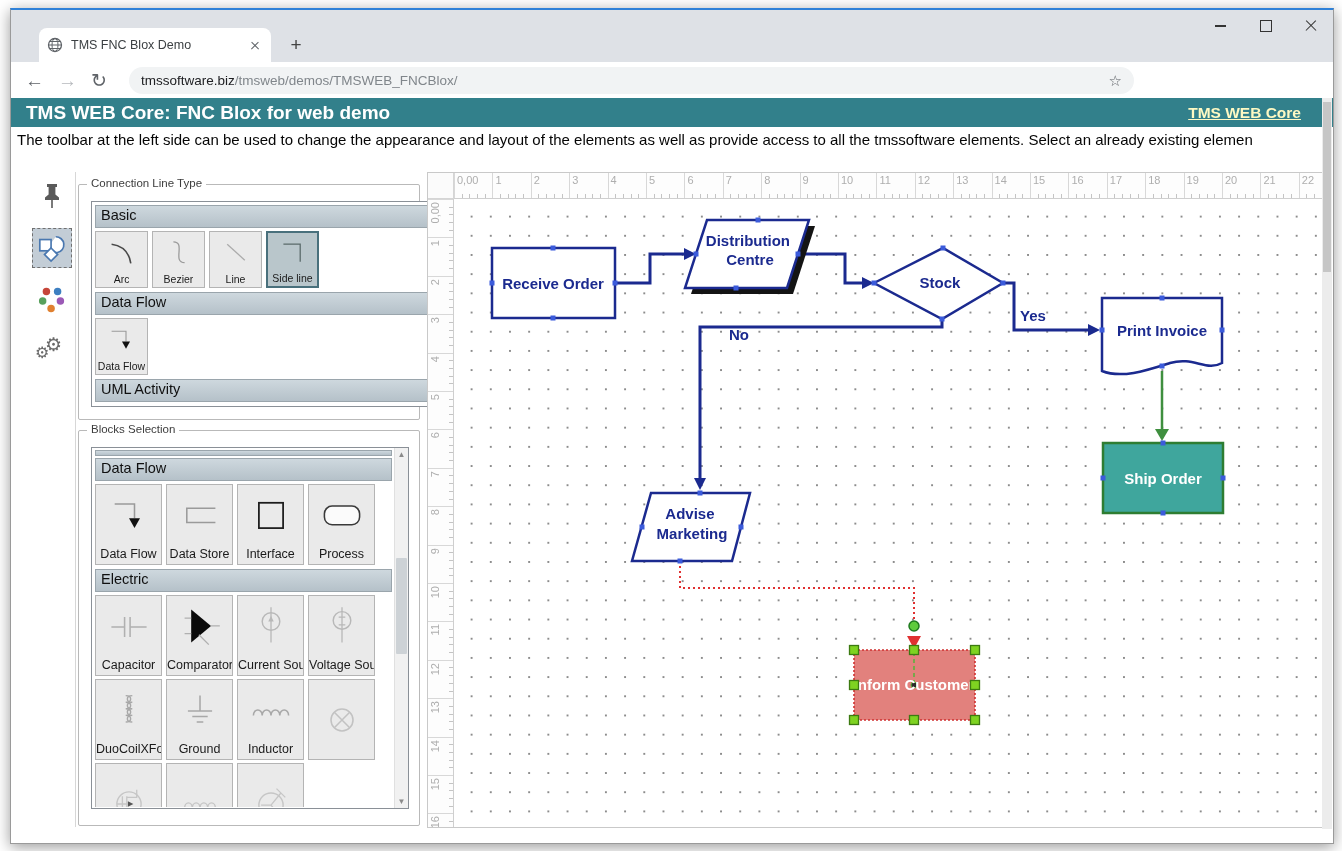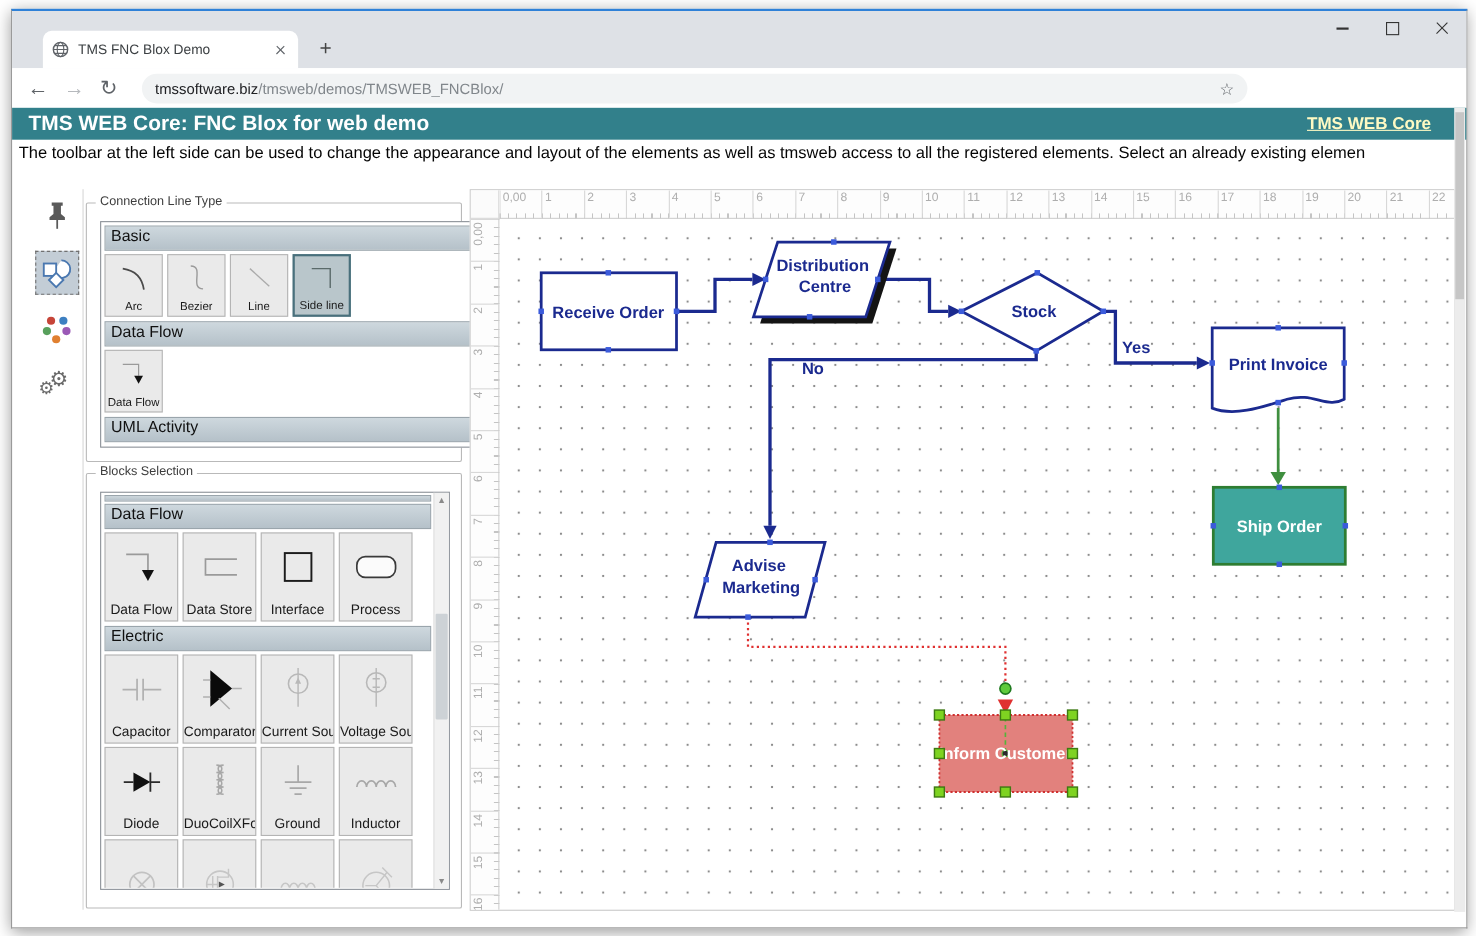--- a/index.html
+++ b/index.html
@@ -127,21 +127,21 @@
     <span class="url-path">/tmsweb/demos/TMSWEB_FNCBlox/</span>
     <span class="star">☆</span>
   </div>
 
   <div class="banner">
     <span class="banner-title">TMS WEB Core: FNC Blox for web demo</span>
     <span class="banner-link">TMS WEB Core</span>
   </div>
 
   <div class="desc">
-    <div>The toolbar at the left side can be used to change the appearance and layout of the elements as well as tmsweb access to all the registered elements. Select an already existing elemen</div>
+    <div>The toolbar at the left side can be used to change the appearance and layout of the elements as well as provide access to all the tmssoftware elements. Select an already existing elemen</div>
   </div>
 
   <div class="toolstrip">
     <div class="ts-btn">
       <svg width="26" height="28" viewBox="0 0 26 28">
         <path d="M8 2 h10 v3 h-1.6 v7.5 l3.6 3 v2.5 H6 v-2.5 l3.6-3 V5 H8 z" fill="#5a5a5a"></path>
         <rect x="12.2" y="18" width="1.6" height="8" fill="#5a5a5a"></rect>
       </svg>
     </div>
     <div class="ts-btn sel">
@@ -300,29 +300,20 @@
                 <div class="tile-label">Current Source</div>
               </div>
               <div class="tile blk">
                 <div class="tile-icon">
                   <svg viewBox="0 0 40 40" width="46" height="44">
                     <circle cx="20" cy="14" r="8" fill="none" stroke="#b8b8b8" stroke-width="1.3"></circle>
                     <path d="M20 2 V34 M17 11 h6 M20 8 v6 M17 18 h6" stroke="#b8b8b8" stroke-width="1.2" fill="none"></path>
                   </svg>
                 </div>
                 <div class="tile-label">Voltage Source</div>
-              </div>
-              <div class="tile blk">
-                <div class="tile-icon">
-                  <svg viewBox="0 0 40 40" width="46" height="44">
-                    <path d="M5 20 H13 M27 20 H35 M27 12 V28" stroke="#2a2a2a" stroke-width="1.5" fill="none"></path>
-                    <path d="M13 12 V28 L27 20 Z" fill="#111"></path>
-                  </svg>
-                </div>
-                <div class="tile-label">Diode</div>
               </div>
               <div class="tile blk">
                 <div class="tile-icon">
                   <svg viewBox="0 0 40 40" width="46" height="44">
                     <path d="M17 6 c6 0 6 6 0 6 c6 0 6 6 0 6 c6 0 6 6 0 6 c6 0 6 6 0 6" fill="none" stroke="#a8a8a8" stroke-width="1.3"></path>
                     <path d="M23 6 c-6 0 -6 6 0 6 c-6 0 -6 6 0 6 c-6 0 -6 6 0 6 c-6 0 -6 6 0 6" fill="none" stroke="#a8a8a8" stroke-width="1.3"></path>
                   </svg>
                 </div>
                 <div class="tile-label">DuoCoilXFormer</div>
               </div>

